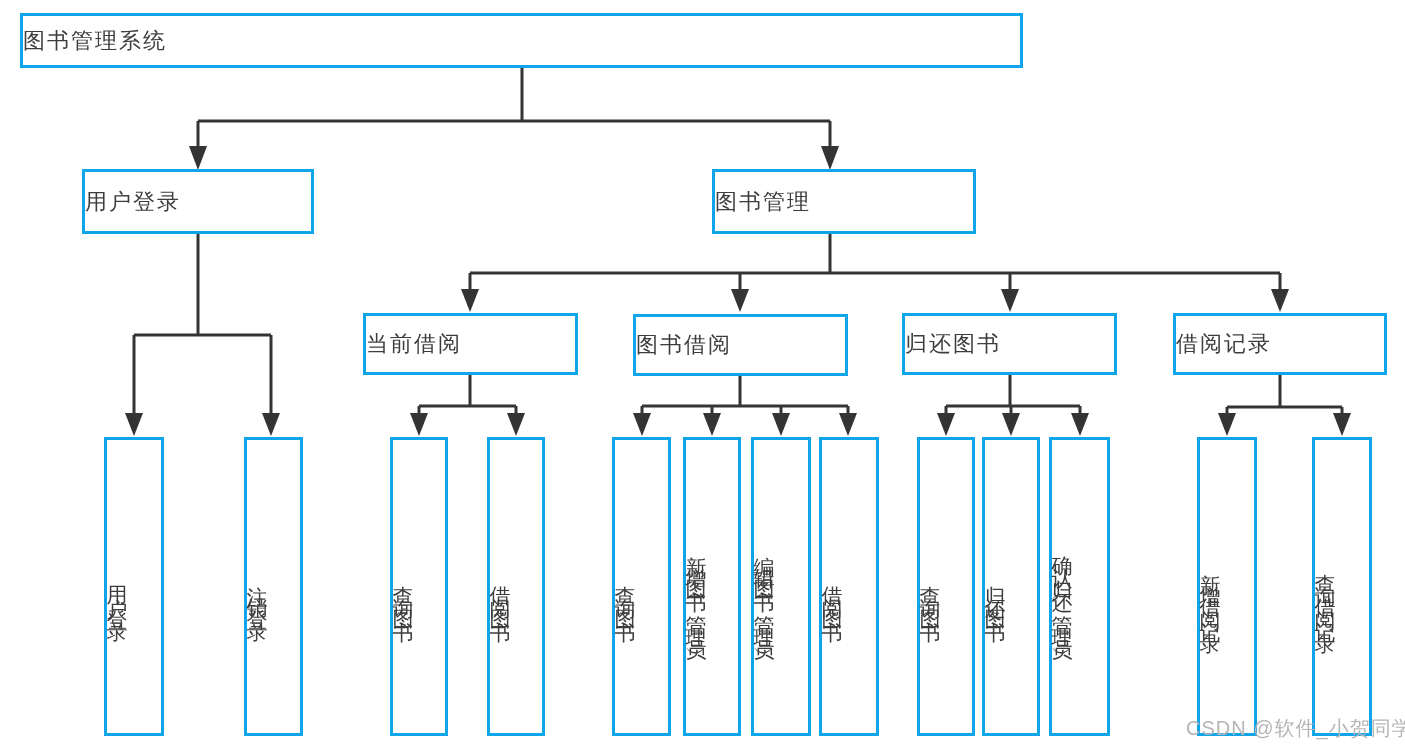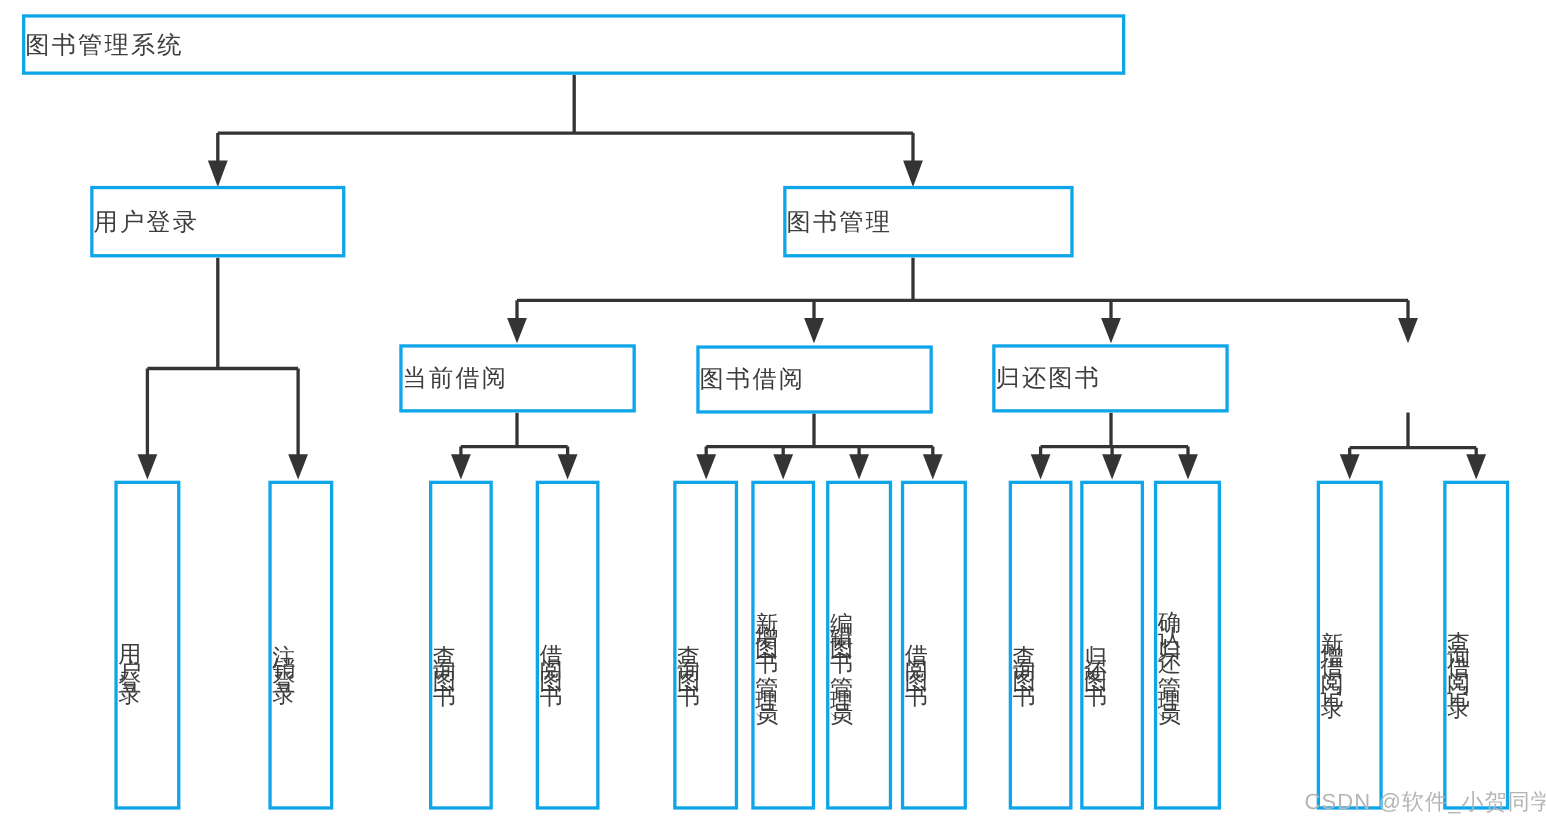--- a/index.html
+++ b/index.html
@@ -115,20 +115,23 @@
 
   <div class="box h" style="left:363px;top:313px;width:215px;height:62px">
     <span>当前借阅</span>
   </div>
   <div class="box h" style="left:633px;top:314px;width:215px;height:62px">
     <span>图书借阅</span>
   </div>
   <div class="box h" style="left:902px;top:313px;width:215px;height:62px">
     <span>归还图书</span>
   </div>
+  <div class="box h" style="left:1173px;top:313px;width:214px;height:62px">
+    <span>借阅记录</span>
+  </div>
 
   <div class="box v" style="left:104px;width:60px">
     <span>用户登录</span>
   </div>
   <div class="box v" style="left:244px;width:59px">
     <span>注销登录</span>
   </div>
 
   <div class="box v" style="left:390px;width:58px">
     <span>查询图书</span>

